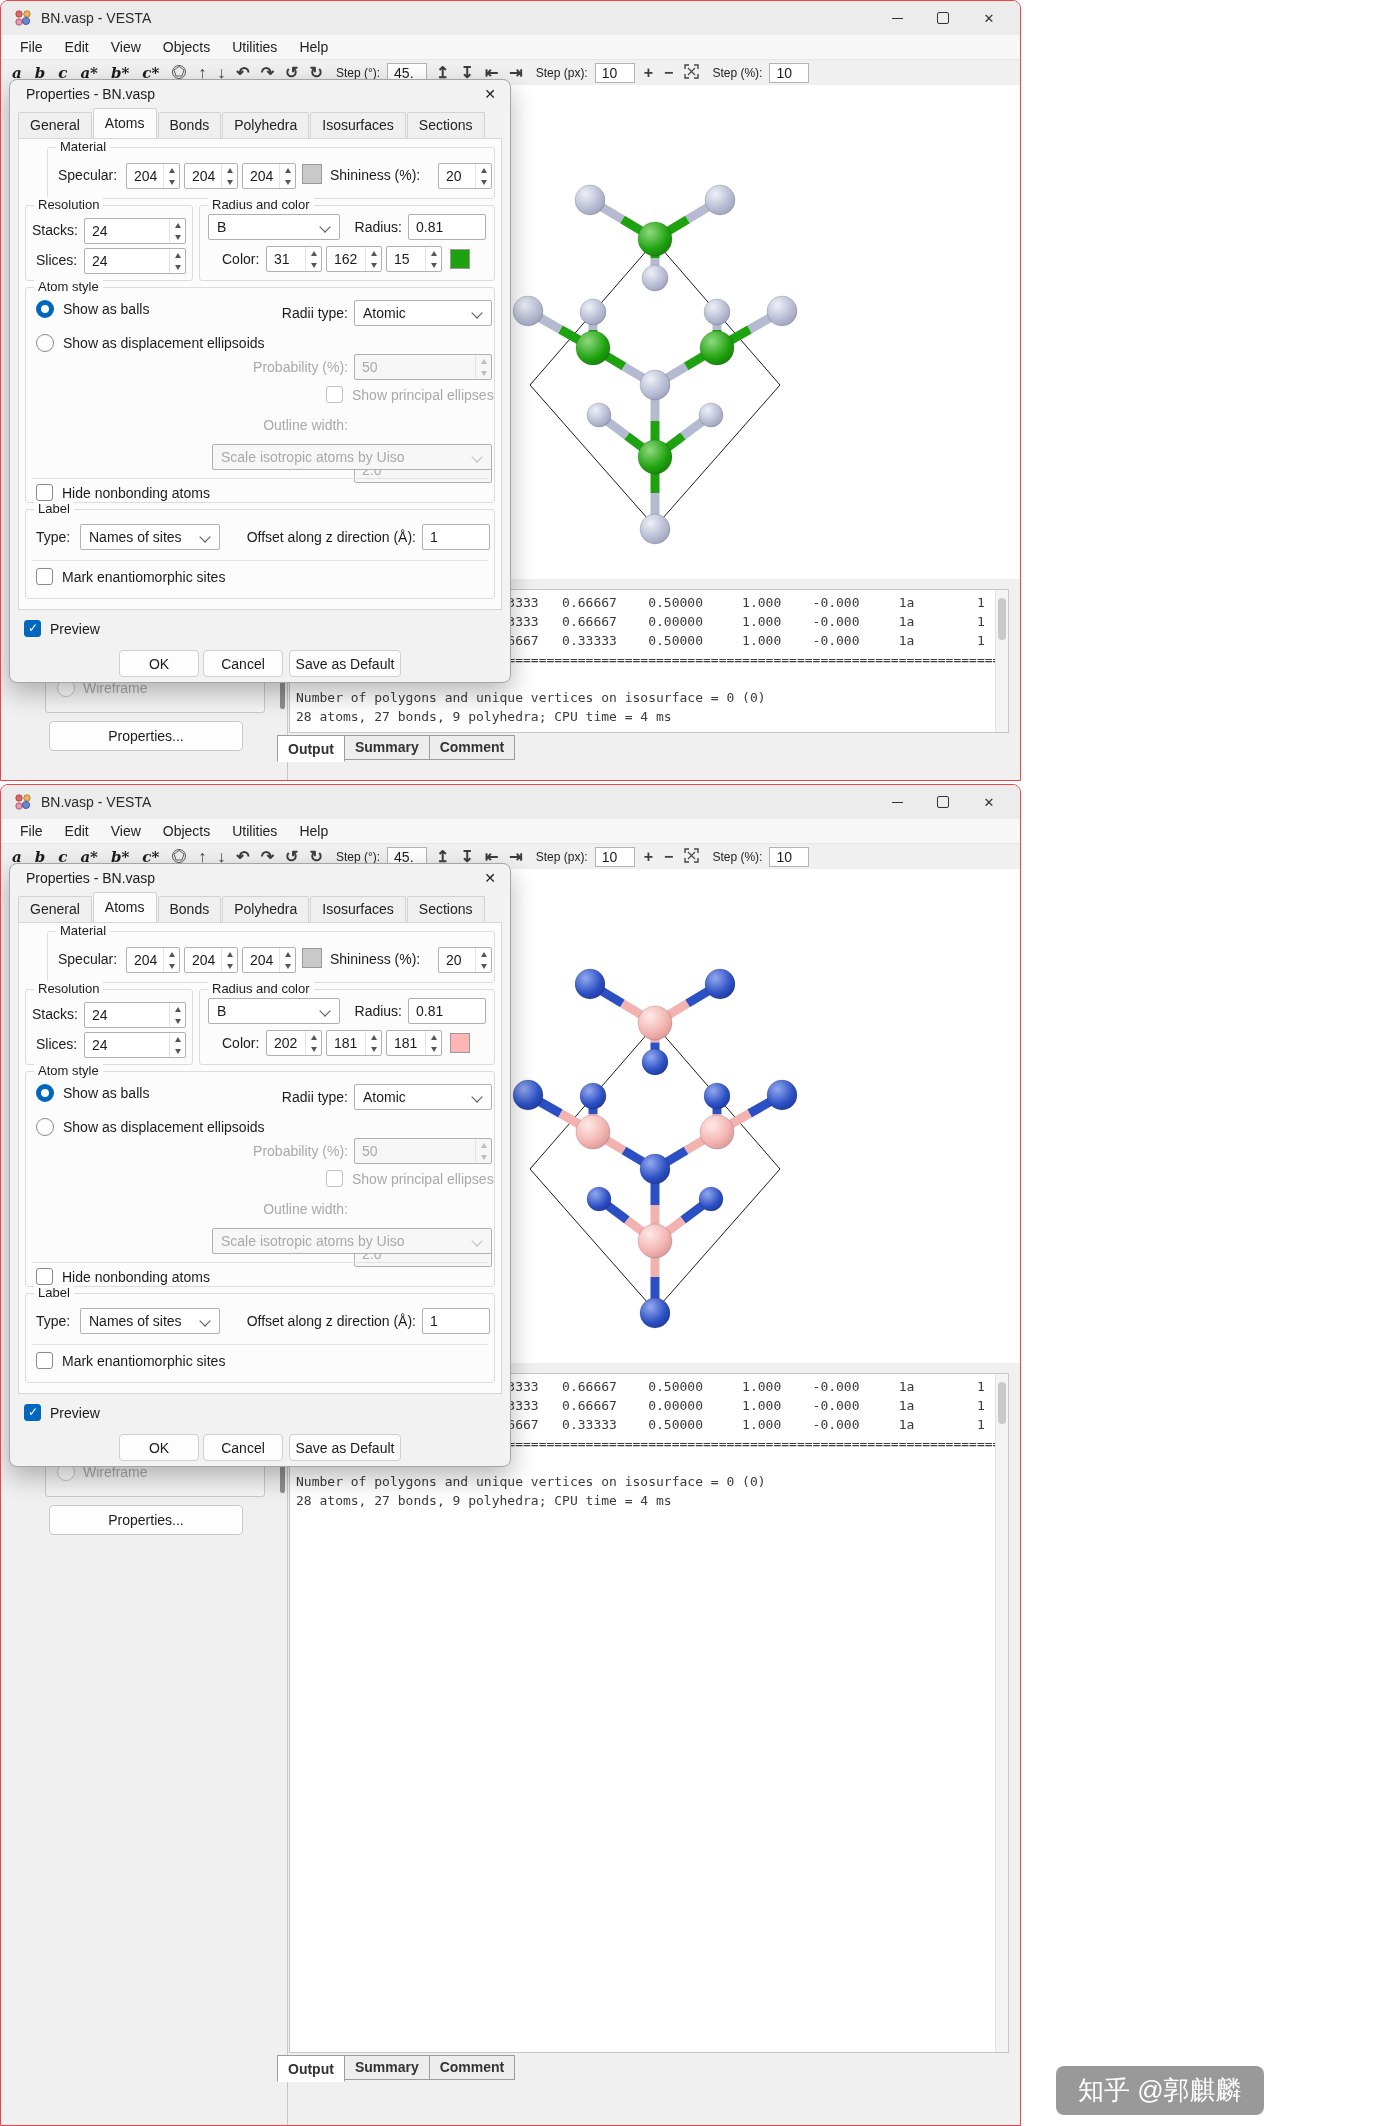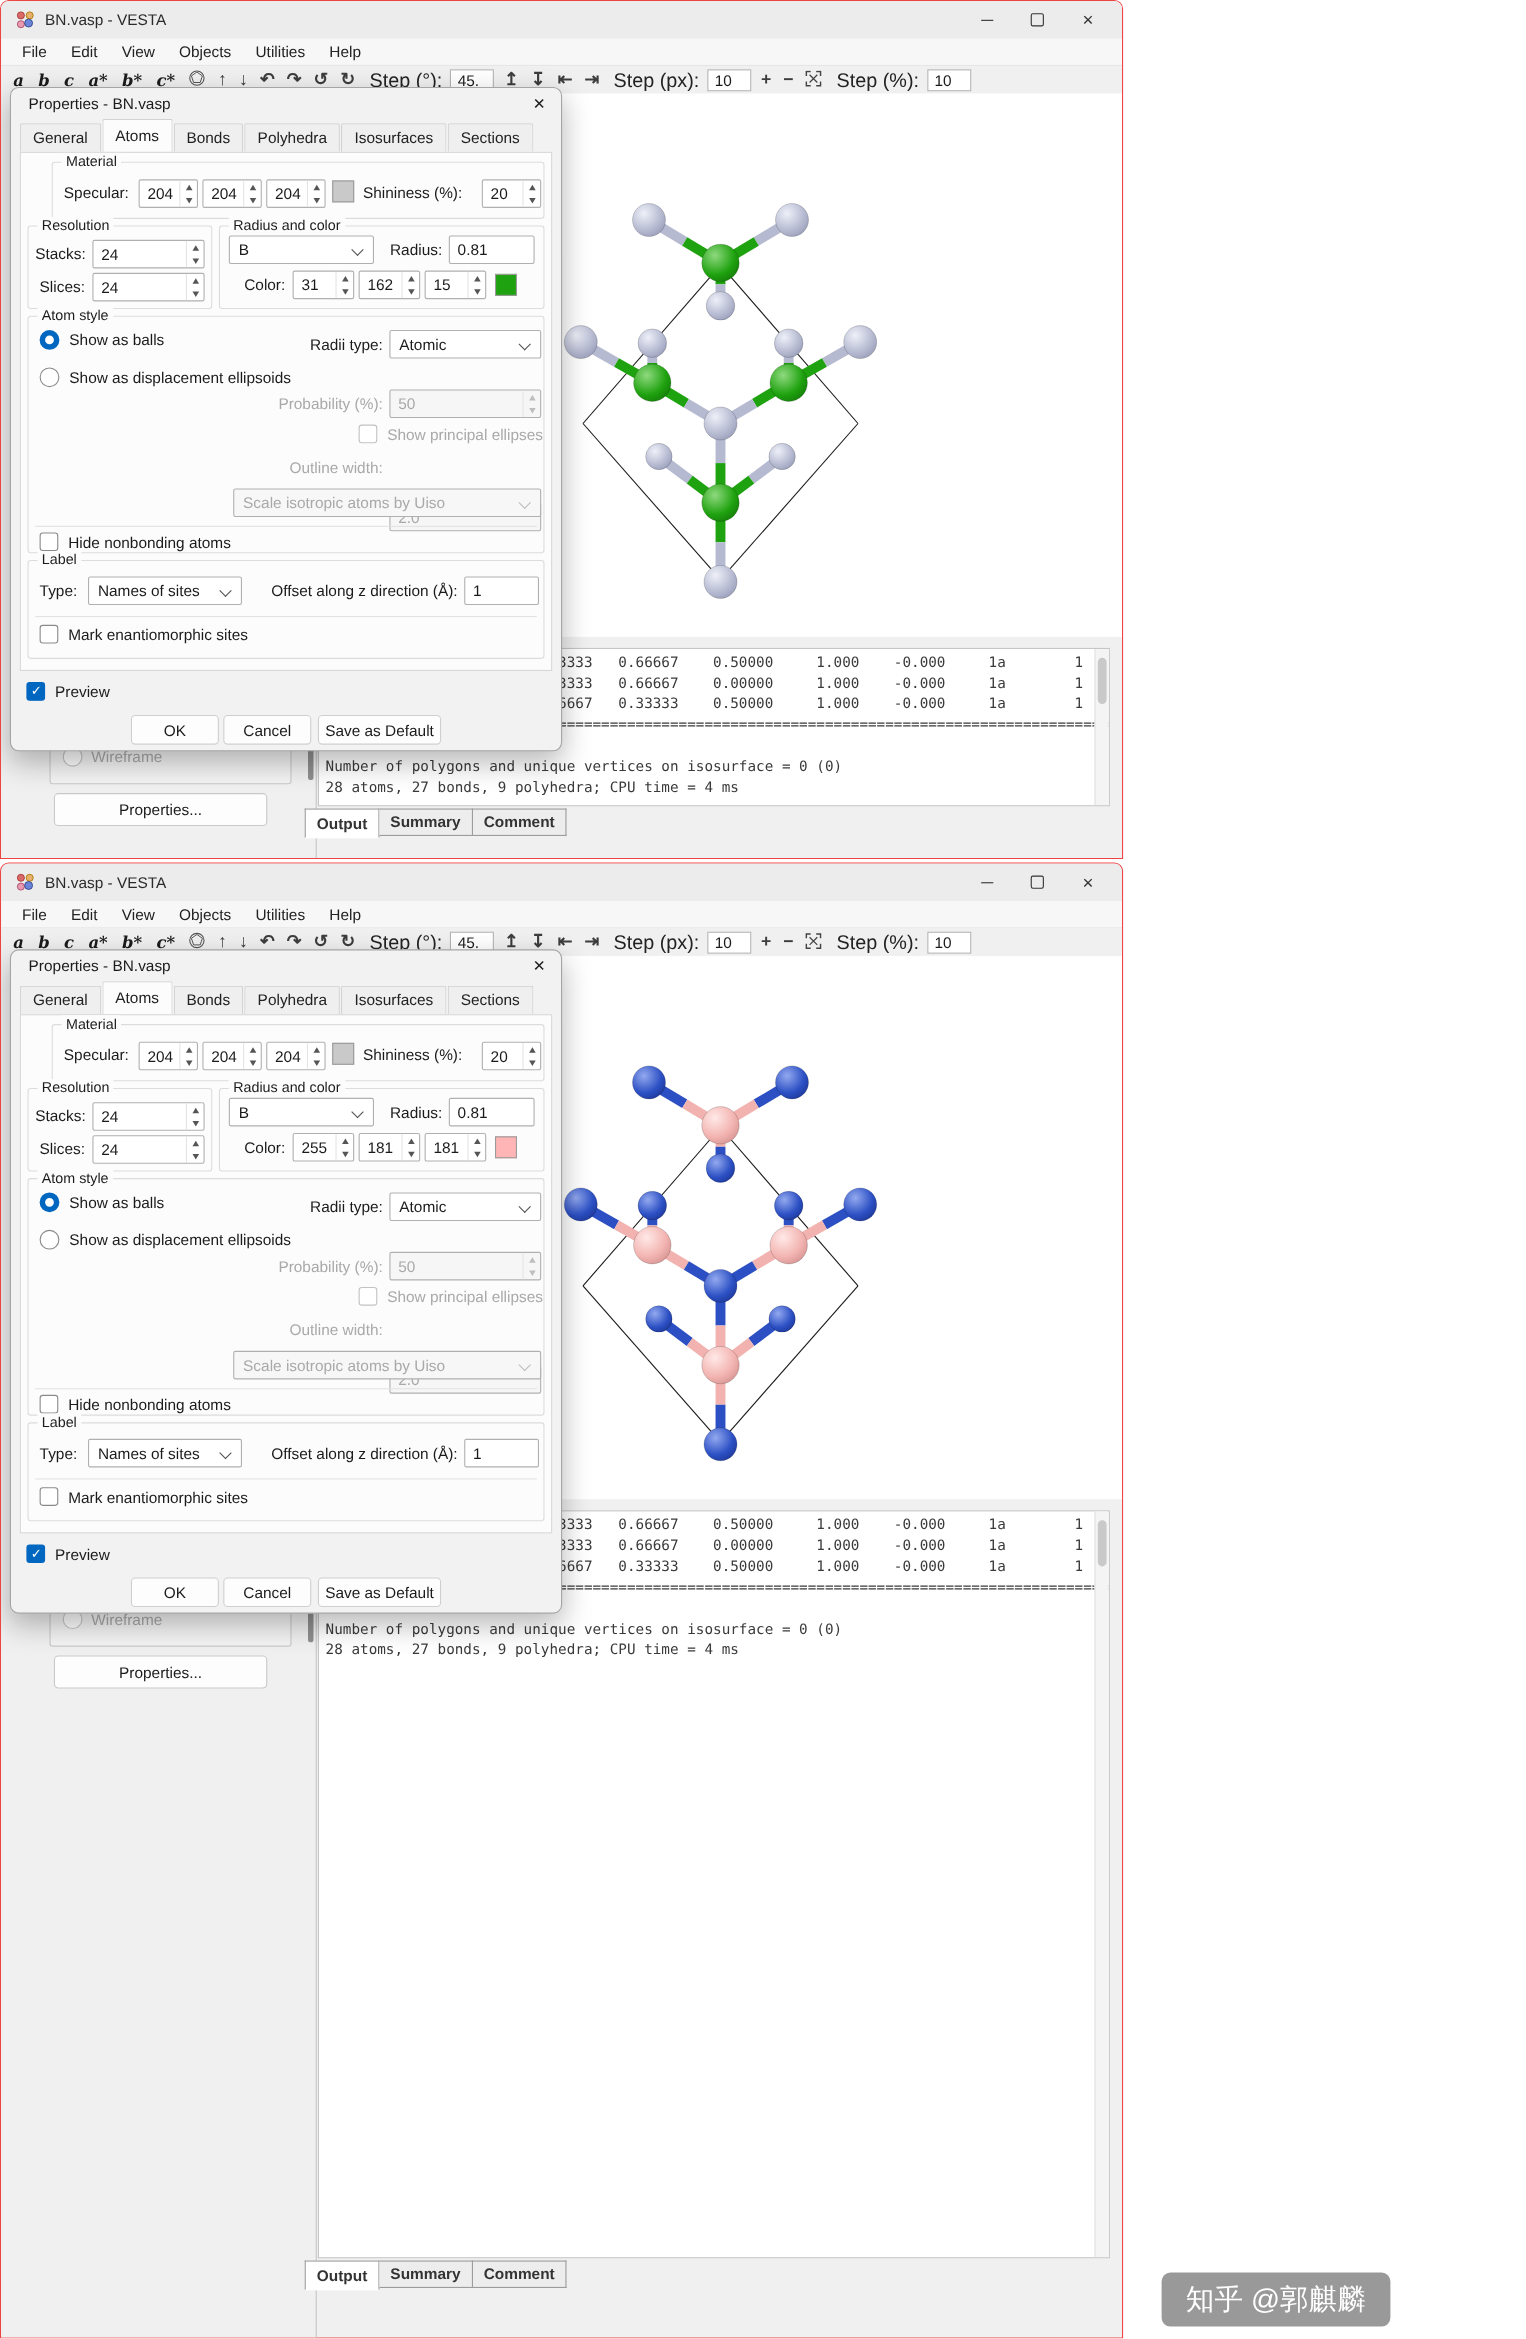--- a/index.html
+++ b/index.html
@@ -20,21 +20,21 @@
   .g-close{font-size:13px;line-height:1;}
   
   .menubar{height:24px;background:#f7f7f7;display:flex;align-items:center;padding-left:8px;
            border-bottom:1px solid #e6e6e6;}
   .menu-item{padding:2px 11px;font-size:14px;color:#222;}
   
   .toolbar{height:26px;background:#f0f0f0;display:flex;align-items:center;padding-left:8px;
            border-bottom:1px solid #dcdcdc;gap:7px;}
   .ax{font-family:"DejaVu Serif",serif;font-style:italic;font-weight:bold;font-size:15px;padding:0 3px;}
   .tb-icon{font-size:16px;font-weight:bold;color:#3d3d3d;padding:0 2px;line-height:1;}
-  .tb-label{font-size:18px;color:#222;margin-left:4px;}
+  .tb-label{font-size:12px;color:#222;margin-left:4px;}
   .tb-input{display:inline-block;min-width:26px;padding:1px 6px;background:#fff;border:1px sol
 id #b4b4b4;border:1px solid #b4b4b4;font-size:14px;}
   
   .sidepanel{position:absolute;left:0;top:84px;bottom:0;width:286px;background:#f0f0f0;
              border-right:1px solid #c6c6c6;}
   .stylebox{position:absolute;left:44px;top:296px;width:218px;height:330px;border:1px solid #c9c9c9;
             border-radius:3px;background:#f4f4f4;}
   .wf-row{position:absolute;left:56px;top:594px;display:flex;align-items:center;gap:8px;}
   .props-btn{position:absolute;left:48px;top:636px;width:192px;height:28px;background:#fdfdfd;
              border:1px solid #c9c9c9;border-radius:4px;font-size:14px;display:flex;
@@ -674,21 +674,21 @@
         </span>
       </div>
 
       <div class="grp" style="left:180px;top:66px;width:294px;height:74px;">
         <span class="grp-label">Radius and color</span>
         <span class="select" style="left:8px;top:8px;width:132px;">B</span>
         <span class="lbl r" style="left:148px;top:13px;width:54px;">Radius:</span>
         <span class="inp" style="left:208px;top:8px;width:78px;">0.81</span>
         <span class="lbl" style="left:22px;top:45px;">Color:</span>
         <span class="spin" style="left:66px;top:40px;width:56px;">
-          <span class="sv">255</span>
+          <span class="sv">202</span>
           <span class="sb">
               <i class="su"></i>
               <i class="sd"></i>
             </span>
         </span>
         <span class="spin" style="left:126px;top:40px;width:56px;">
           <span class="sv">181</span>
           <span class="sb">
               <i class="su"></i>
               <i class="sd"></i>

